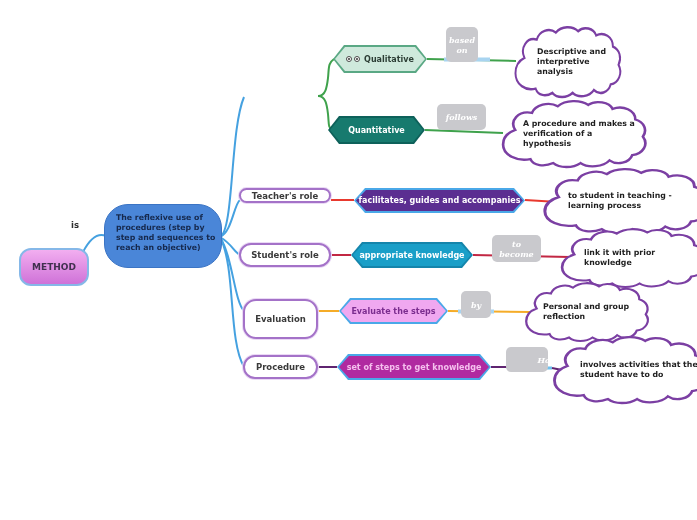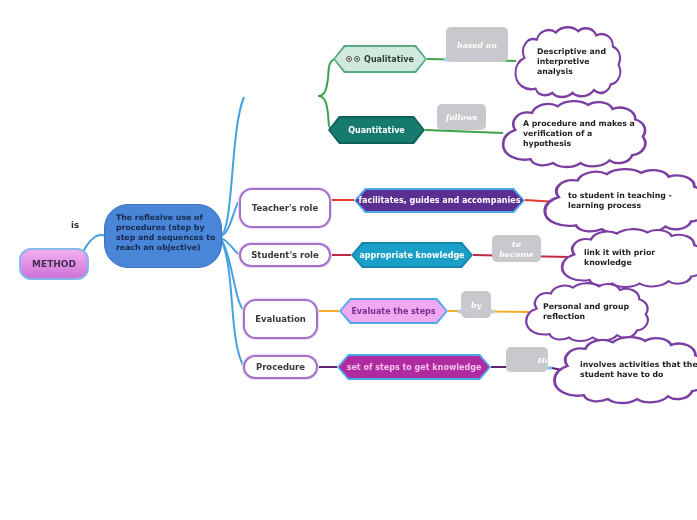--- a/index.html
+++ b/index.html
@@ -3,21 +3,21 @@
 <meta charset="utf-8">
 <style>
   html,body{margin:0;padding:0;background:#fff;font-family:"DejaVu Sans",sans-serif;}
   #stage{position:relative;width:697px;height:520px;overflow:hidden;background:#fff;}
   #wires{position:absolute;inset:0;width:697px;height:520px;}
 
   .pill{position:absolute;background:#fff;border:2px solid #a472c8;border-radius:13px;
         display:flex;align-items:center;justify-content:center;font-weight:bold;
         font-size:8.5px;color:#3a3a3a;box-sizing:border-box;box-shadow:0 0 0 1px #ead9f5;}
 
-  .method{position:absolute;left:19px;top:248px;width:70px;height:32px;border-radius:12px;
+  .method{position:absolute;left:19px;top:248px;width:70px;height:38px;border-radius:12px;
         background:linear-gradient(180deg,#f2aef0,#cf72d8);border:2px solid #85b8e8;
         display:flex;align-items:center;justify-content:center;font-weight:bold;
         font-size:9px;color:#41304f;box-sizing:border-box;}
 
   .central{position:absolute;left:104px;top:204px;width:118px;height:64px;border-radius:24px;
         background:#4a86d8;border:1px solid #3b74c4;color:#16294d;font-weight:bold;
         font-size:7.8px;line-height:1.3;padding:8px 5px 4px 11px;box-sizing:border-box;}
 
   .linklbl{position:absolute;font-weight:bold;font-size:8.5px;color:#2e2e2e;}
 
@@ -82,21 +82,21 @@
 
   <div class="method">
     <span>METHOD</span>
   </div>
   <div class="linklbl" style="left:71px;top:220px;">is</div>
 
   <div class="central">
     <span>The reflexive use of procedures (step by step and sequences to reach an objective)</span>
   </div>
 
-  <div class="pill" style="left:239px;top:188px;width:92px;height:40px;">
+  <div class="pill" style="left:239px;top:188px;width:92px;height:15px;">
       <span>Teacher's role</span>
     </div>
   <div class="pill" style="left:239px;top:243px;width:92px;height:24px;">
       <span>Student's role</span>
     </div>
   <div class="pill" style="left:243px;top:299px;width:75px;height:40px;">
       <span>Evaluation</span>
     </div>
   <div class="pill" style="left:243px;top:355px;width:75px;height:24px;">
       <span>Procedure</span>
@@ -147,21 +147,21 @@
   </div>
 
   <div class="hex" style="left:337px;top:354px;width:154px;height:26px;--hb:#4aa8e8;--hf:#b02aa0;--ht:#f5c0ee;">
     <div class="o"></div>
     <div class="i"></div>
     <div class="t">
         <span>set of steps to get knowledge</span>
       </div>
   </div>
 
-  <div class="glabel" style="left:446px;top:27px;width:62px;height:35px;">
+  <div class="glabel" style="left:446px;top:27px;width:32px;height:35px;">
       <span>based on</span>
     </div>
   <div class="glabel" style="left:437px;top:104px;width:49px;height:26px;">
       <span>follows</span>
     </div>
   <div class="glabel" style="left:492px;top:235px;width:49px;height:27px;">
       <span>to become</span>
     </div>
   <div class="glabel" style="left:461px;top:291px;width:30px;height:27px;">
       <span>by</span>

